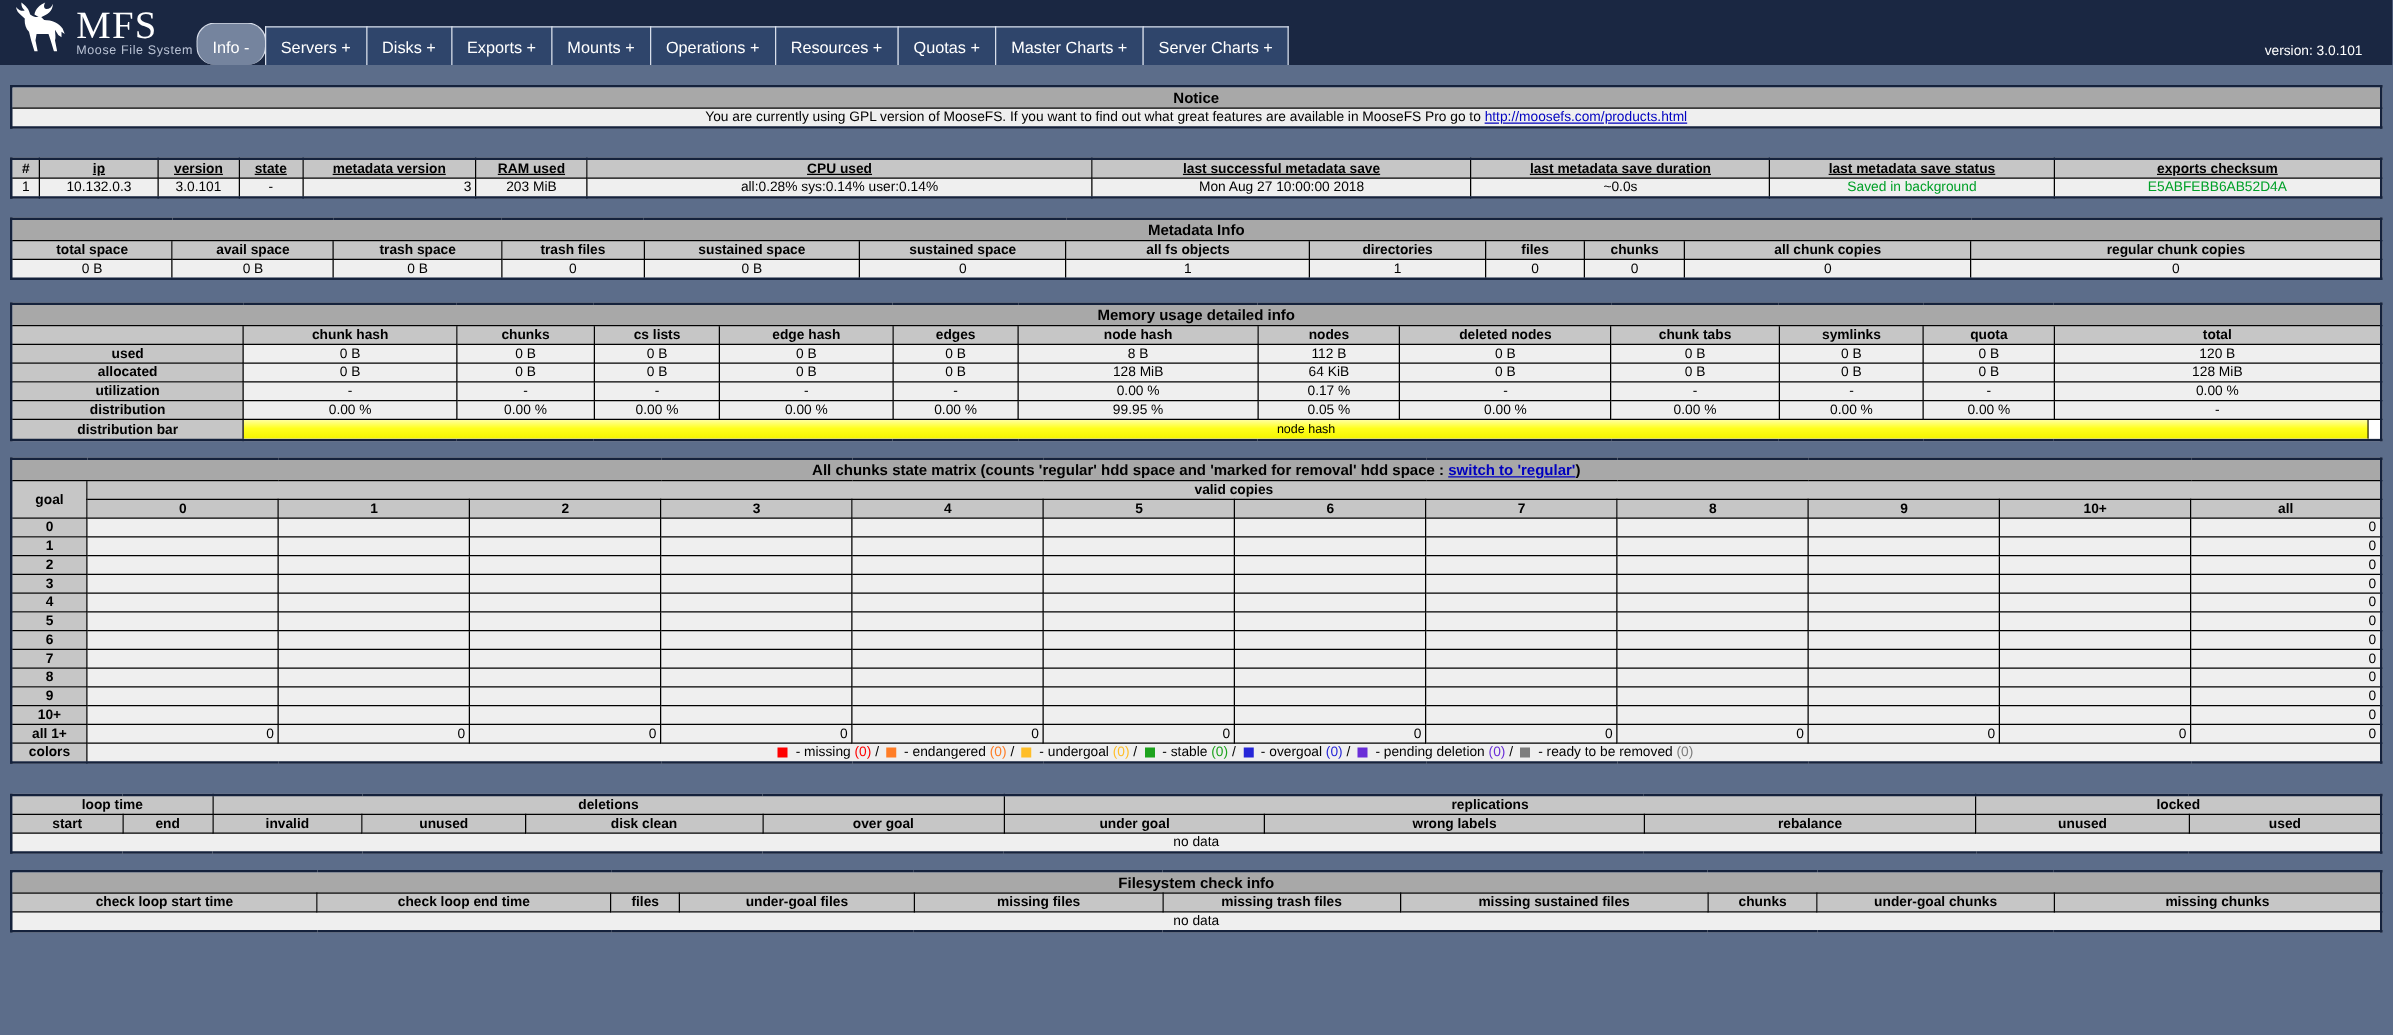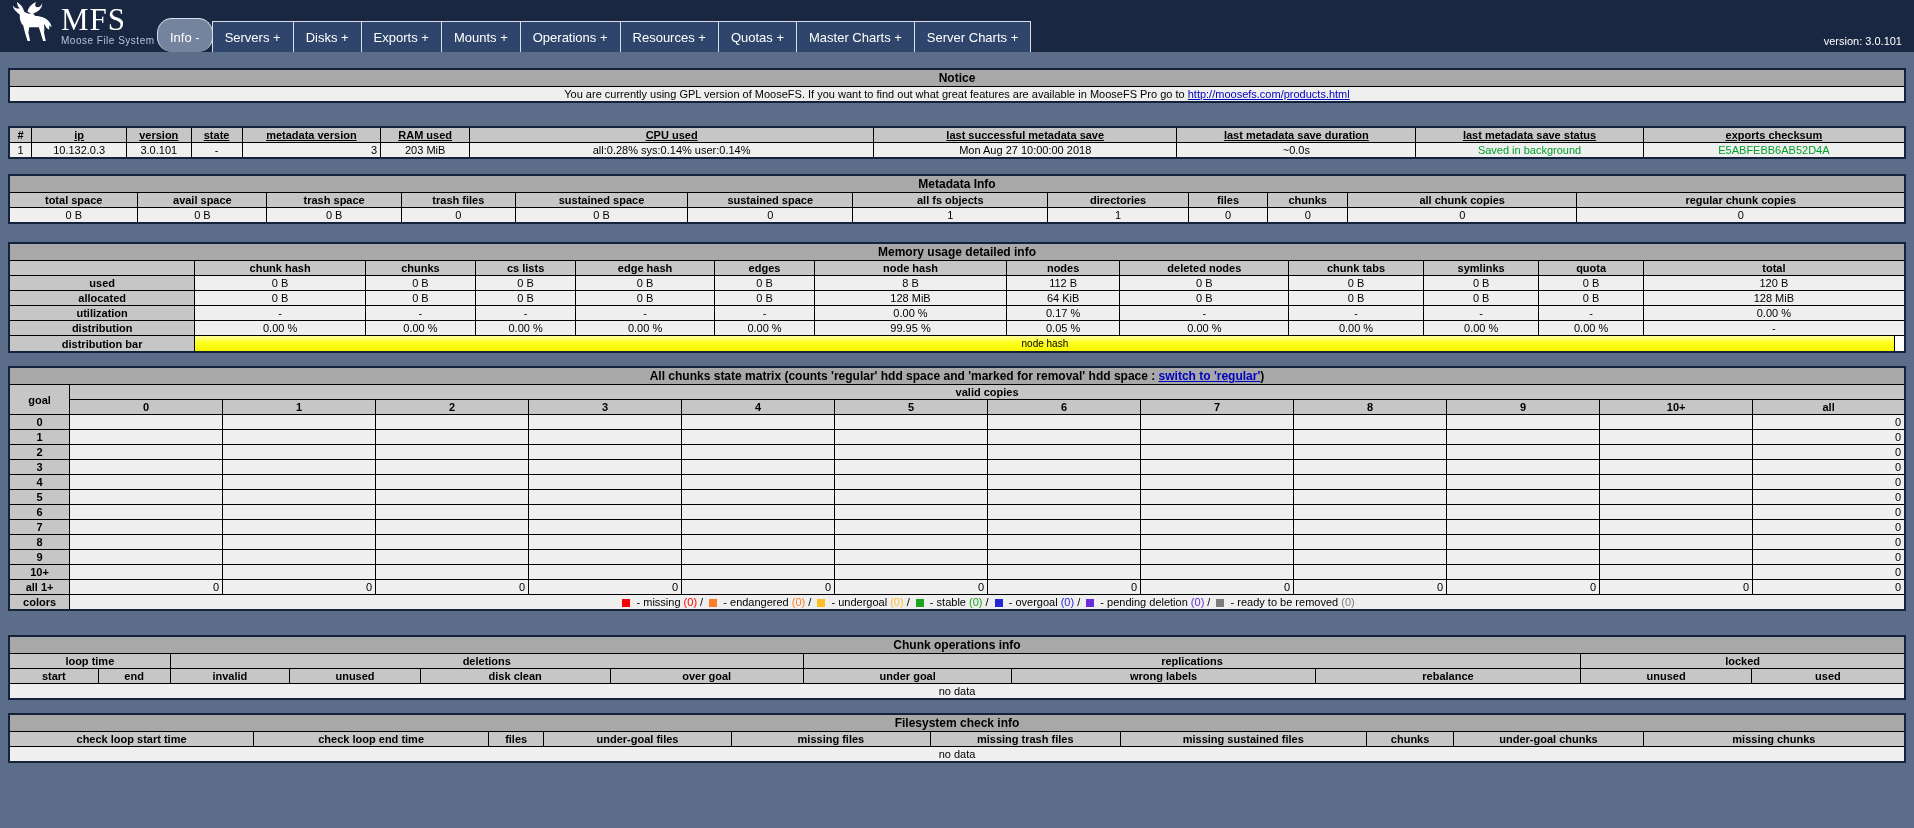--- a/index.html
+++ b/index.html
@@ -17,21 +17,21 @@
   .logo-text { line-height:1; padding-top:3px; }
   .logo-title { font-family:"Liberation Serif", serif; font-size:31px; letter-spacing:1px; color:#fff; }
   .logo-subtitle { font-size:10px; color:#B9C2D4; margin-top:1px; letter-spacing:0.5px; }
   .tabs { position:absolute; left:158px; bottom:0; display:flex; align-items:flex-end; }
   .tab {
     background:#2F456B; color:#fff; font-size:13px;
     padding:8px 12px 7px; border:1px solid #D8DEEA; border-bottom:none;
     margin-left:-1px; white-space:nowrap; cursor:pointer;
   }
   .tab.active { background:#75849E; padding-top:11px;border-radius:15px; }
-  .version { position:absolute; right:12px; bottom:5px; color:#fff; font-size:11px; }
+  .version { position:absolute; right:24px; bottom:5px; color:#fff; font-size:11px; }
 
   
   .content { padding:0 8px; }
   table.sec {
     width:100%; border-collapse:collapse; table-layout:fixed;
     border:2px solid #15223C; background:#EFEFEF; empty-cells:show;
   }
   .mt16{margin-top:16px}.mt23{margin-top:23px}.mt15{margin-top:15px}
   .mt18{margin-top:18px}.mt13{margin-top:13px}.mt24{margin-top:24px}
   .sec th, .sec td {
@@ -553,23 +553,20 @@
         <col style="width:6.9%">
       <col style="width:10%">
         <col style="width:10.2%">
         <col style="width:11%">
         <col style="width:16%">
       <col style="width:14%">
         <col style="width:9%">
         <col style="width:8.1%">
     </colgroup>
     <tbody>
-        <tr>
-          <td class="title" colspan="11">Chunk operations info</td>
-        </tr>
     <tr>
       <th colspan="2">loop time</th>
       <th colspan="4">deletions</th>
       <th colspan="3">replications</th>
       <th colspan="2">locked</th>
     </tr>
     <tr>
           <th>start</th>
           <th>end</th>
           <th>invalid</th>

